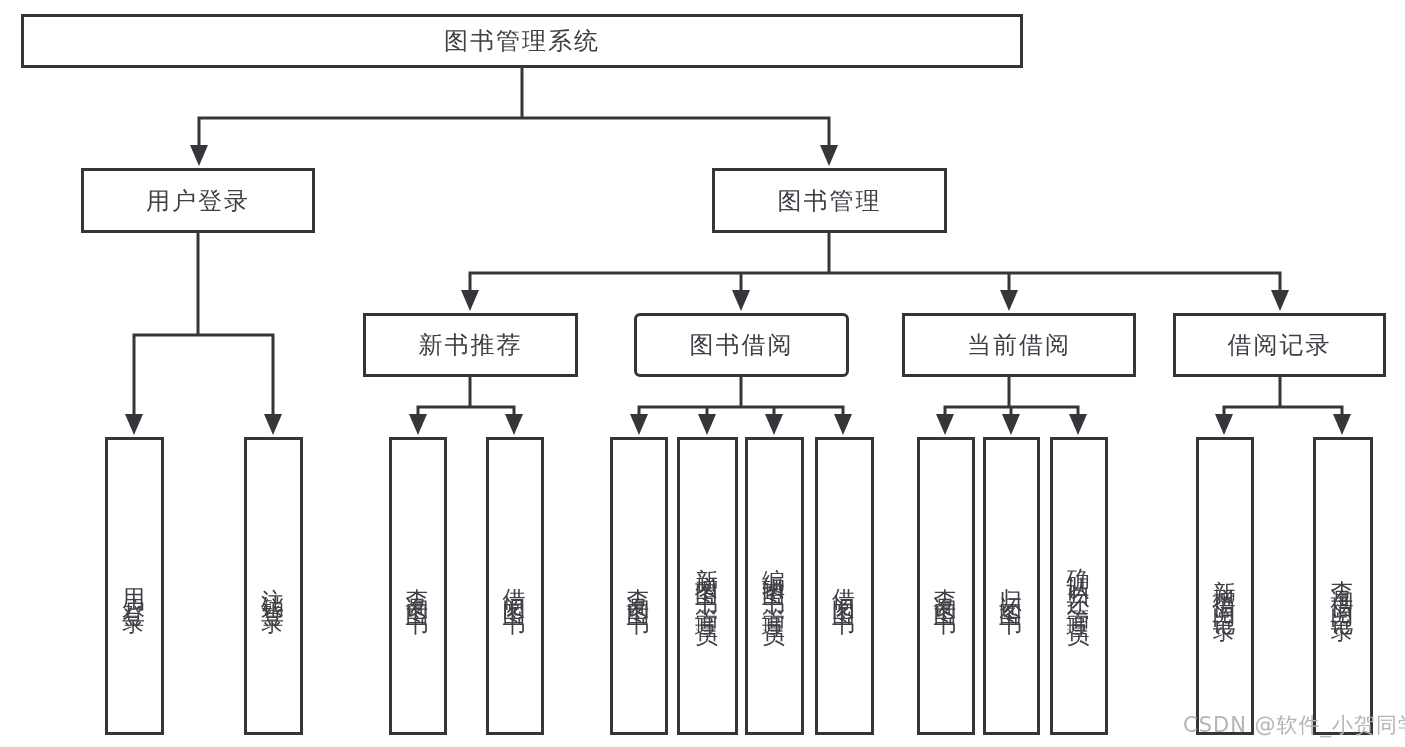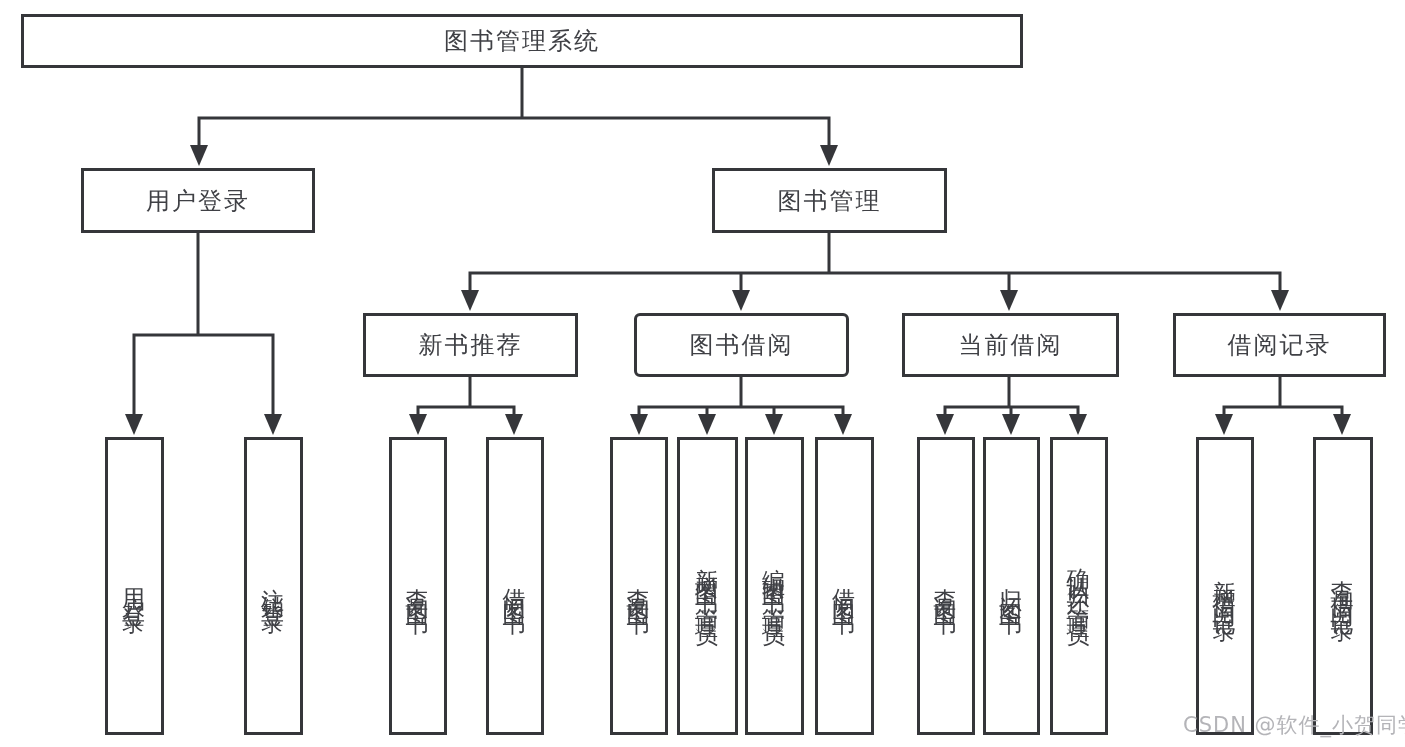--- a/index.html
+++ b/index.html
@@ -129,21 +129,21 @@
     </g>
   </svg>
 
   <div class="hbox" style="left:21px; top:14px; width:1002px; height:54px;">图书管理系统</div>
 
   <div class="hbox" style="left:81px; top:168px; width:234px; height:65px;">用户登录</div>
   <div class="hbox" style="left:712px; top:168px; width:235px; height:65px;">图书管理</div>
 
   <div class="hbox" style="left:363px; top:313px; width:215px; height:64px;">新书推荐</div>
   <div class="hbox" style="left:634px; top:313px; width:215px; height:64px;border-radius:6px;">图书借阅</div>
-  <div class="hbox" style="left:902px; top:313px; width:217px; height:64px;">当前借阅</div>
+  <div class="hbox" style="left:902px; top:313px; width:234px; height:64px;">当前借阅</div>
   <div class="hbox" style="left:1173px; top:313px; width:213px; height:64px;">借阅记录</div>
 
   <div class="leaf" style="left:105px; width:59px;">用户登录</div>
   <div class="leaf" style="left:244px; width:59px;">注销登录</div>
 
   <div class="leaf" style="left:389px; width:58px;">查询图书</div>
   <div class="leaf" style="left:486px; width:58px;">借阅图书</div>
 
   <div class="leaf" style="left:610px; width:58px;">查询图书</div>
   <div class="leaf" style="left:677px; width:61px;">新增图书（管理员）</div>

